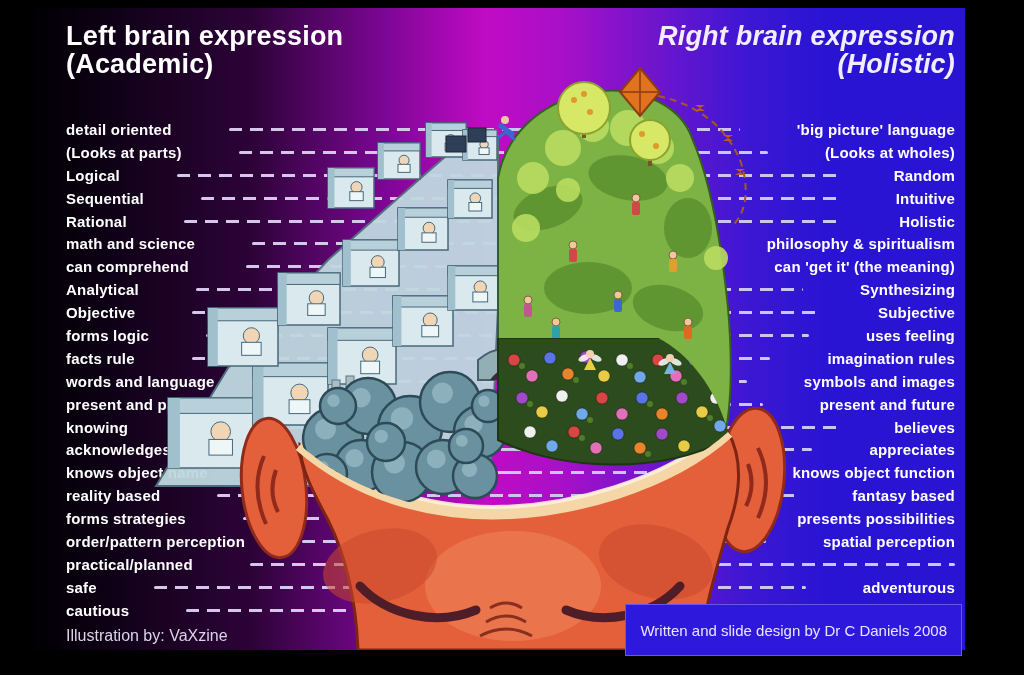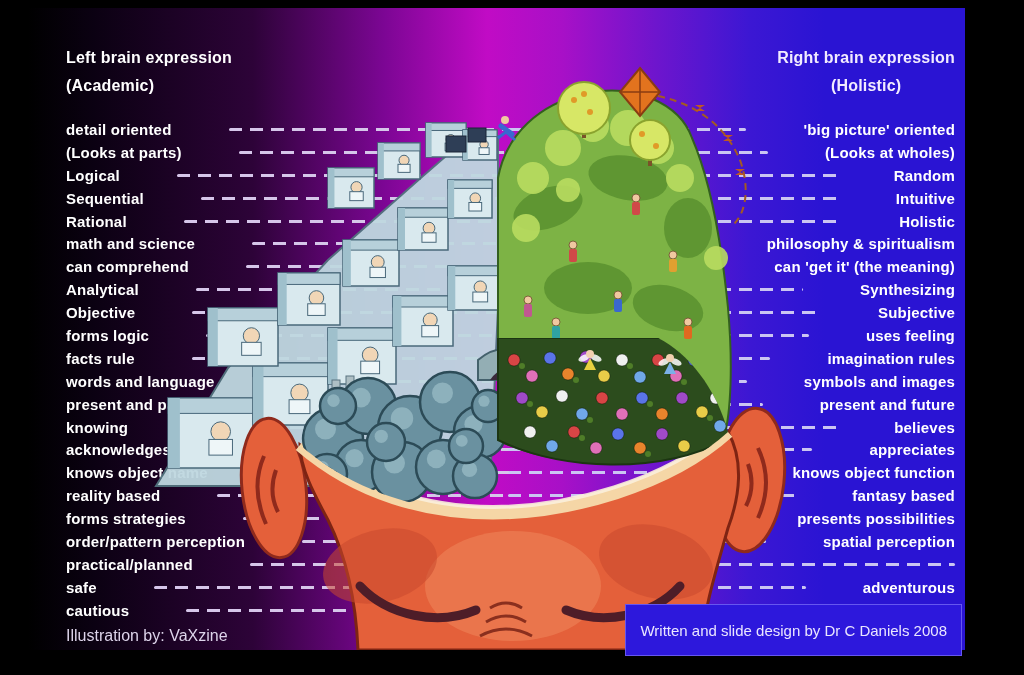--- a/index.html
+++ b/index.html
@@ -5,23 +5,23 @@
   html,body{margin:0;padding:0;}
   body{
     width:1024px;height:675px;position:relative;overflow:hidden;
     background:#000;font-family:"Liberation Sans",sans-serif;
   }
   .slide{
     position:absolute;left:28px;top:8px;width:937px;height:642px;
     background:linear-gradient(90deg,#000 0%,#0b0112 7%,#2d0338 24%,#7c0694 38%,
       #c10bc5 49%,#a810c7 57%,#6e15cd 67%,#3c17d3 77%,#2a14d3 85%,#2a14d3 100%);
   }
-  .hdr{position:absolute;top:36px;font-weight:bold;font-size:16px;line-height:28px;color:#fff;letter-spacing:.2px;z-index:3;}
+  .hdr{position:absolute;top:14px;font-weight:bold;font-size:27px;line-height:28px;color:#fff;letter-spacing:.2px;z-index:3;}
   .hdr.left{left:38px;text-align:left;}
-  .hdr.right{right:10px;text-align:center;color:#f2ecff;}
+  .hdr.right{right:10px;text-align:right;color:#f2ecff;font-style:italic;}
   .list{position:absolute;top:110px;z-index:1;}
   .list.left{left:38px;width:452px;--dc:#d6c6ea;}
   .list.right{right:10px;width:447px;--dc:#cbc5f2;}
   .row{height:22.9px;display:flex;align-items:center;gap:48px;}
   .row .lbl{font-weight:bold;font-size:15px;color:#fff;white-space:nowrap;letter-spacing:.2px;}
   .list.left .lbl{padding-right:9px;}
   .list.right .lbl{padding-left:9px;}
   .dashes{flex:1;height:3px;border-radius:2px;
     background:repeating-linear-gradient(90deg,var(--dc) 0 13px,transparent 13px 21px);}
   svg.art{position:absolute;left:0;top:0;z-index:2;pointer-events:none;}
@@ -133,21 +133,21 @@
         <span class="dashes"></span>
       </div>
       <div class="row">
         <span class="lbl">cautious</span>
         <span class="dashes"></span>
       </div>
     </div>
   <div class="list right" id="listRight">
       <div class="row">
         <span class="dashes"></span>
-        <span class="lbl">'big picture' oriented</span>
+        <span class="lbl">'big picture' language</span>
       </div>
       <div class="row">
         <span class="dashes"></span>
         <span class="lbl">(Looks at wholes)</span>
       </div>
       <div class="row">
         <span class="dashes"></span>
         <span class="lbl">Random</span>
       </div>
       <div class="row">

